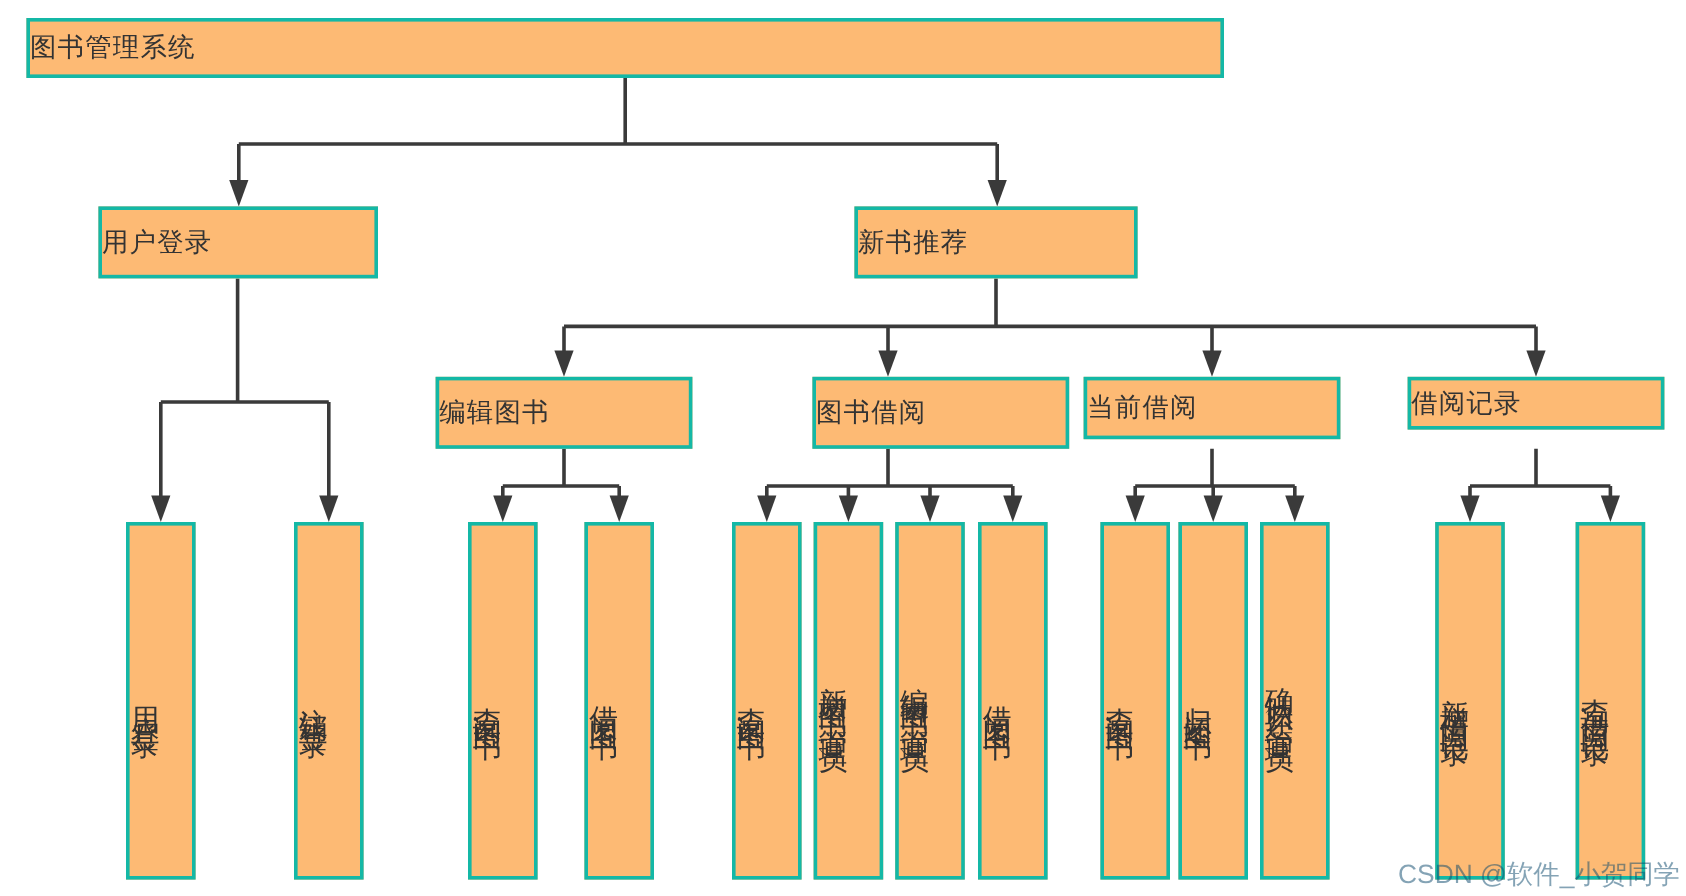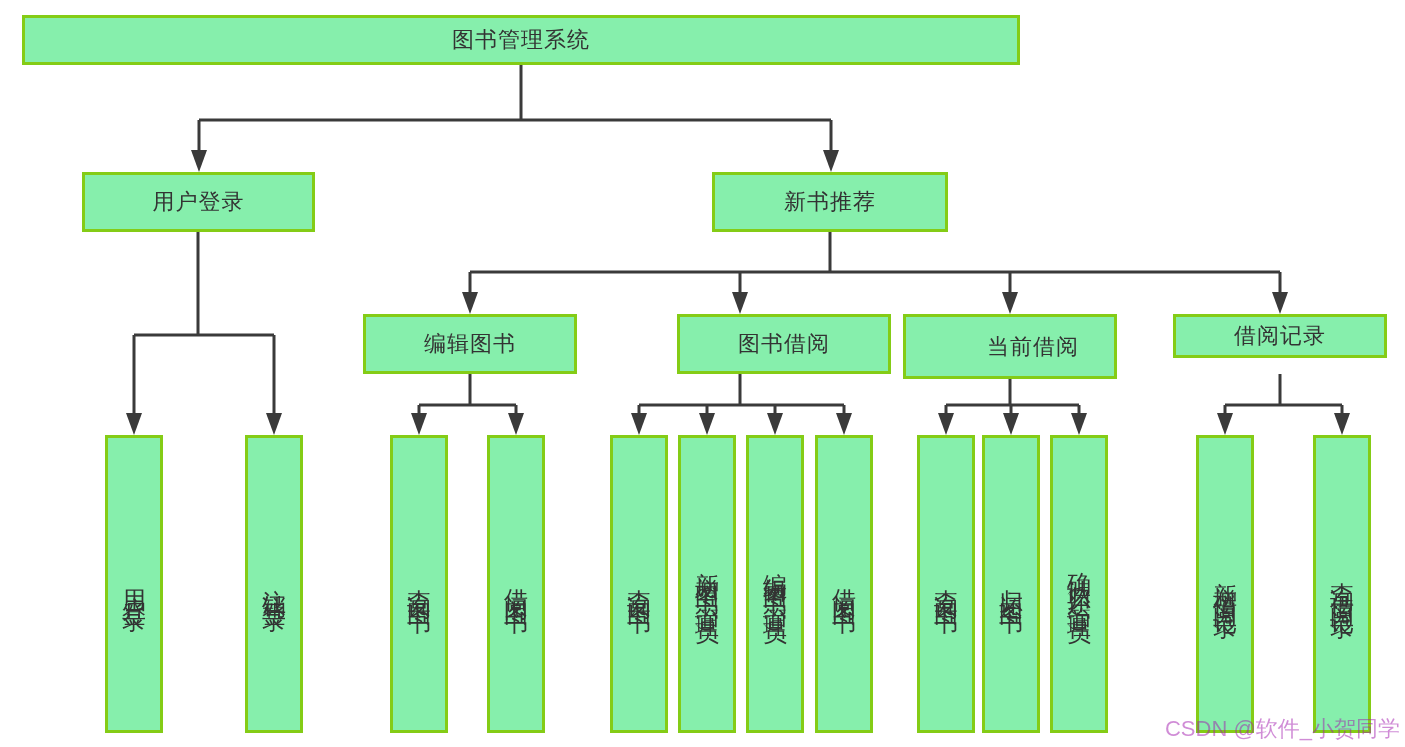--- a/index.html
+++ b/index.html
@@ -6,40 +6,40 @@
   body{
     width:1405px;height:747px;position:relative;overflow:hidden;
     background:#ffffff;
     font-family:"Liberation Sans",sans-serif;
   }
   .stage{position:absolute;inset:0;}
   svg.connectors{position:absolute;left:0;top:0;pointer-events:none;}
   .node{
     position:absolute;
     box-sizing:border-box;
-    border:3px solid #84cc16;
-    background:#86efac;
-    display:flex;align-items:center;justify-content:center;
+    border:3px solid #14b8a6;
+    background:#fdba74;
+    display:flex;align-items:center;
     color:#333333;
   }
   .node.h{font-size:22px;letter-spacing:1px;}
   .node.v{font-size:24px;}
   .node.v .vt{
     writing-mode:vertical-rl;
     text-orientation:mixed;
     letter-spacing:7px;
     line-height:1;
   }
   
   .root   {left:22px;  top:15px;  width:998px; height:50px;}
   .n-user {left:82px;  top:172px; width:233px; height:60px;}
   .n-mgmt {left:712px; top:172px; width:236px; height:60px;}
   .n-rec  {left:363px; top:314px; width:214px; height:60px;}
   .n-bor  {left:633px; top:314px; width:214px; height:60px;margin-left:44px;}
-  .n-cur  {left:903px; top:314px; width:214px; height:65px;padding-left:46px;}
+  .n-cur  {left:903px; top:314px; width:214px; height:52px;}
   .n-hist {left:1173px;top:314px; width:214px; height:44px;}
   .leaf{top:435px;width:58px;height:298px;}
   .l1{left:105px;} .l2{left:245px;}
   .l3{left:390px;} .l4{left:487px;}
   .l5{left:610px;} .l6{left:678px;} .l7{left:746px;} .l8{left:815px;}
   .l9{left:917px;} .l10{left:982px;} .l11{left:1050px;}
   .l12{left:1196px;} .l13{left:1313px;}
   .watermark{
     position:absolute;right:5px;bottom:3px;
     font-size:22px;opacity:0.5;white-space:nowrap;
@@ -152,14 +152,14 @@
     <span class="vt">确认归还（管理员）</span>
   </div>
 
   <div class="node v leaf l12">
     <span class="vt">新增借阅记录</span>
   </div>
   <div class="node v leaf l13">
     <span class="vt">查询借阅记录</span>
   </div>
 
-  <div class="watermark" style="color: #a21caf;">CSDN @软件_小贺同学</div>
+  <div class="watermark" style="color: #0c4a6e;">CSDN @软件_小贺同学</div>
 </div>
 
 </body></html>

